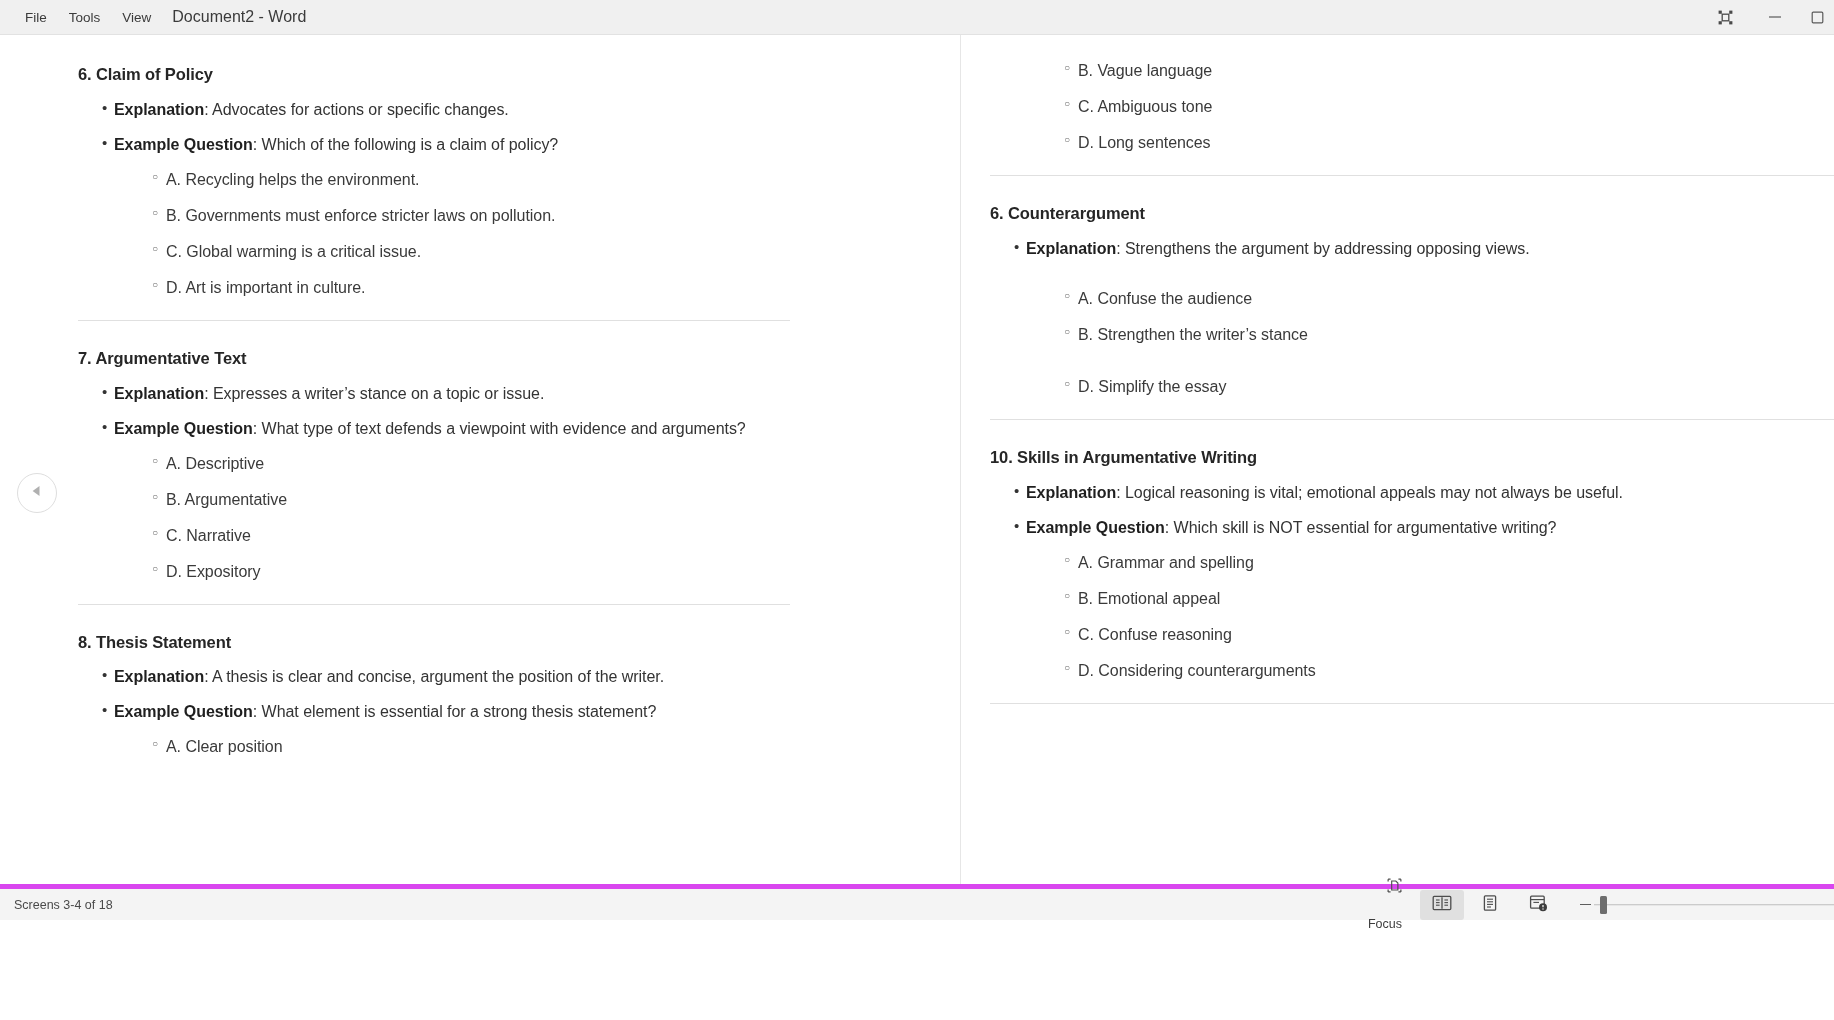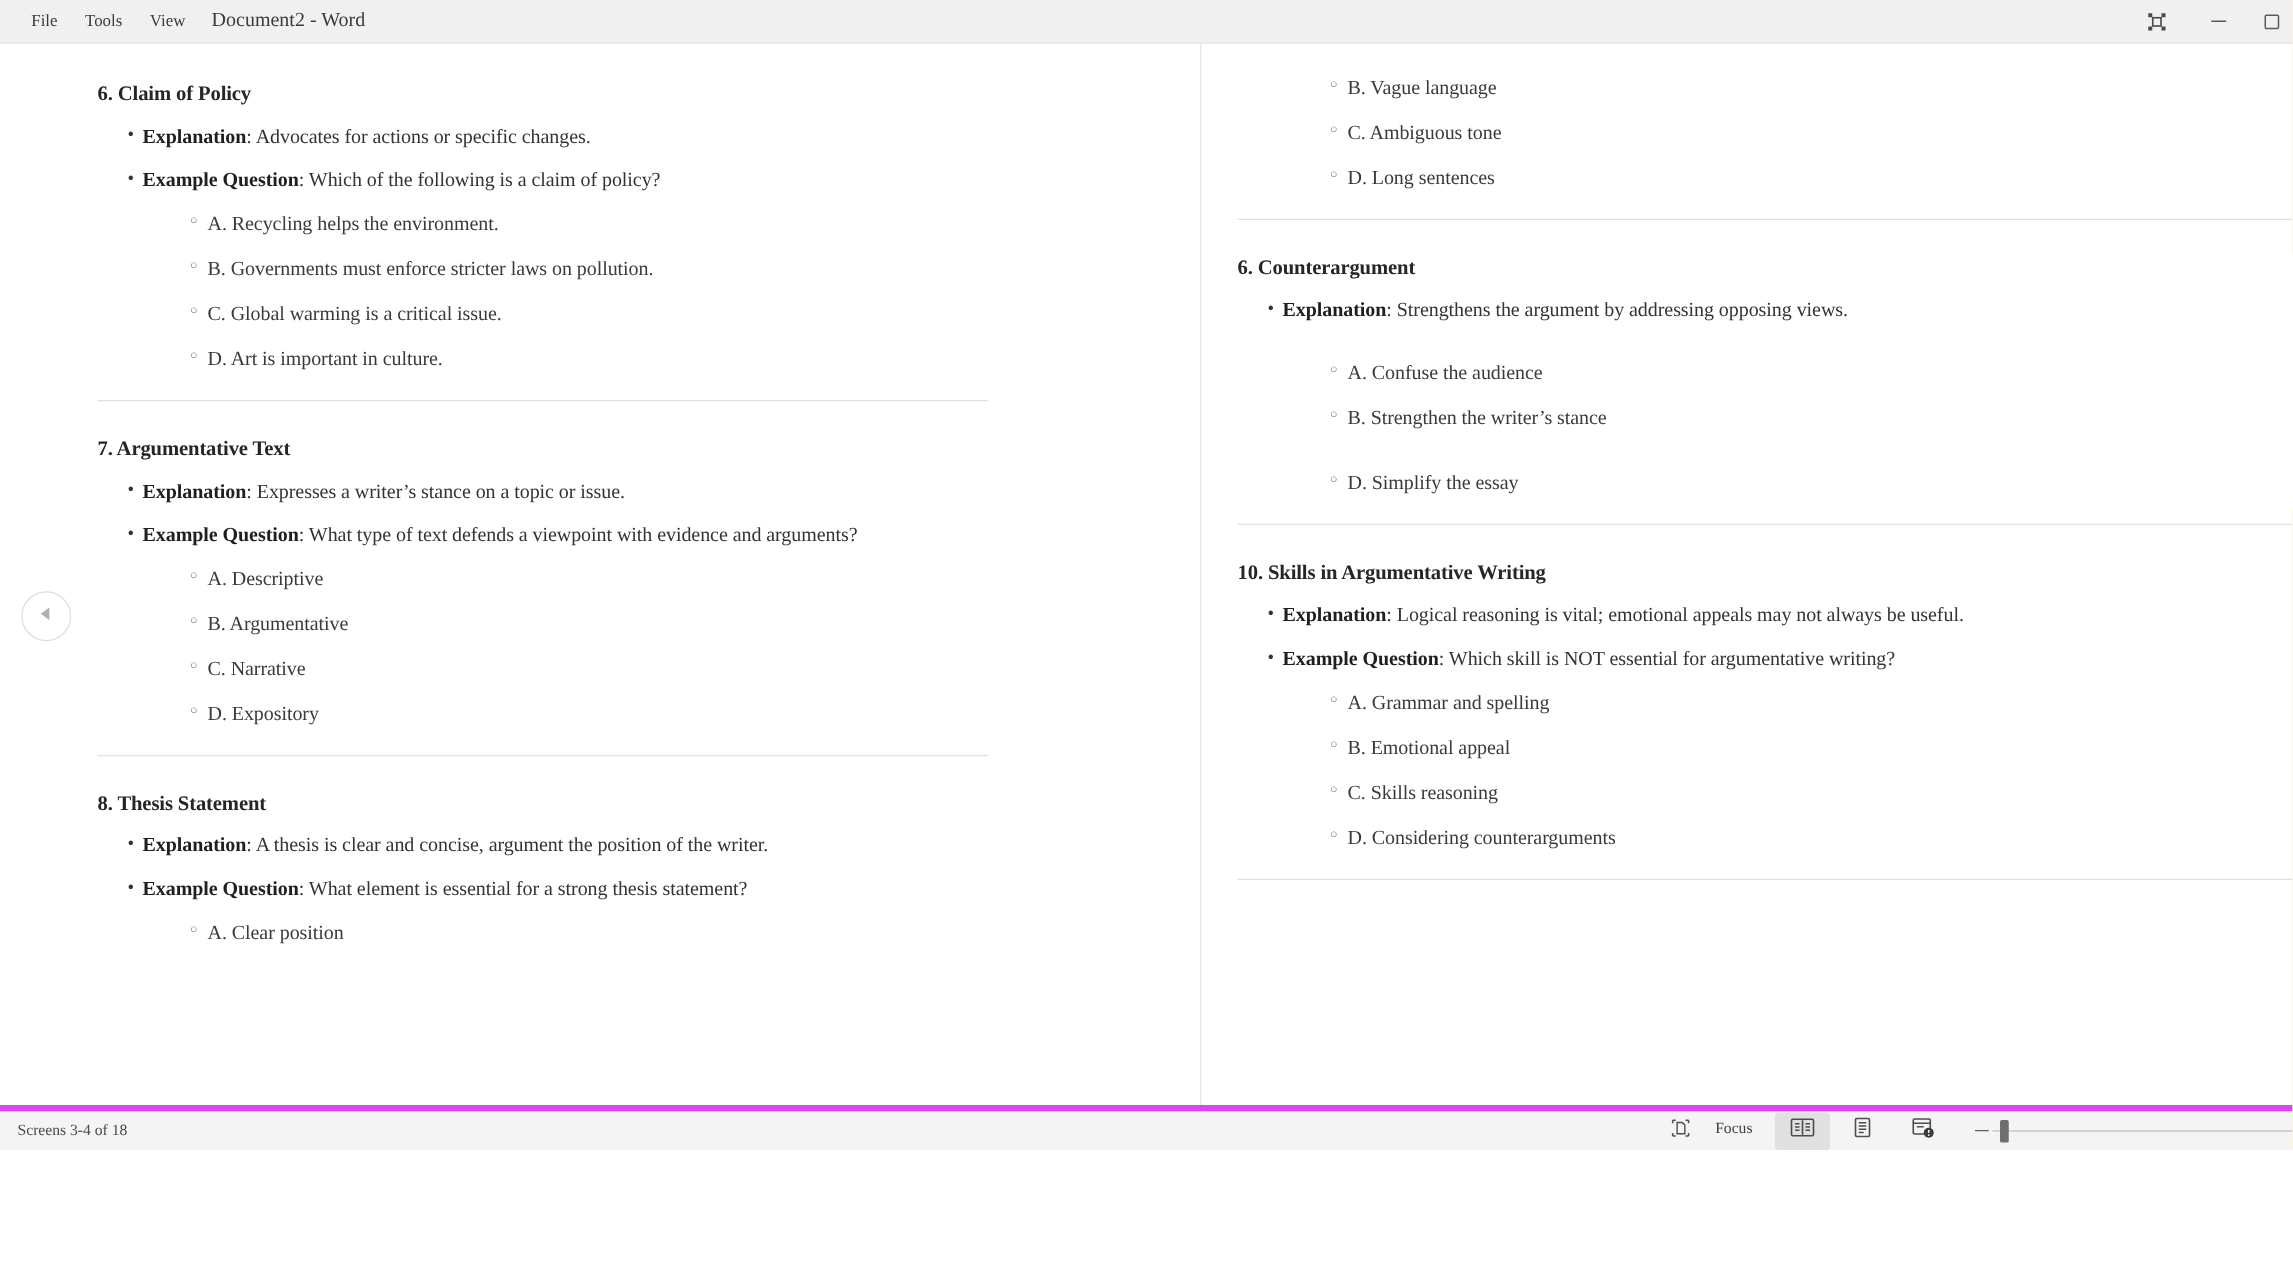--- a/index.html
+++ b/index.html
@@ -11,24 +11,23 @@
     overflow: hidden;
     background: #ffffff;
     font-family: "Liberation Sans", "DejaVu Sans", sans-serif;
     -webkit-font-smoothing: antialiased;
   }
 
   .app-window {
     position: relative;
     width: 1834px;
     height: 920px;
-    background: #fde047;
+    background: #5eead4;
     display: flex;
     flex-direction: column;
-    font-family: Liberation Serif, serif;
   }
 
   
   .title-bar {
     position: relative;
     height: 35px;
     flex: 0 0 35px;
     background: #f0f0f0;
     border-bottom: 1px solid #e2e2e2;
     display: flex;
@@ -202,26 +201,27 @@
   .status-spacer { flex: 1 1 auto; }
 
   .status-right {
     display: flex;
     align-items: center;
     height: 36px;
   }
 
   .focus-btn {
     display: flex;
-    align-items: flex-start;
+    align-items: flex-end;
     gap: 20px;
     padding: 5px 10px;
     border-radius: 3px;
     cursor: default;
     margin-right: 6px;
+    flex-direction: column;
   }
   .focus-label {
     font-size: 12.5px;
     color: #3d3d3d;
     white-space: nowrap;
   }
 
   .view-btn {
     width: 44px;
     height: 30px;
@@ -427,21 +427,21 @@
         </div>
         <div class="sp-bullet-to-bullet"></div>
         <div class="bullet-line">
           <b>Example Question</b><span>: Which skill is NOT essential for argumentative writing?</span>
         </div>
         <div class="sp-bullet-to-option"></div>
         <div class="option-line">A. Grammar and spelling</div>
         <div class="sp-option"></div>
         <div class="option-line">B. Emotional appeal</div>
         <div class="sp-option"></div>
-        <div class="option-line">C. Skills reasoning</div>
+        <div class="option-line">C. Confuse reasoning</div>
         <div class="sp-option"></div>
         <div class="option-line">D. Considering counterarguments</div>
 
         <div class="sp-before-rule"></div>
         <div class="rule rule-right"></div>
       </div>
     </div>
 
     <div class="nav-prev">
       <span>

